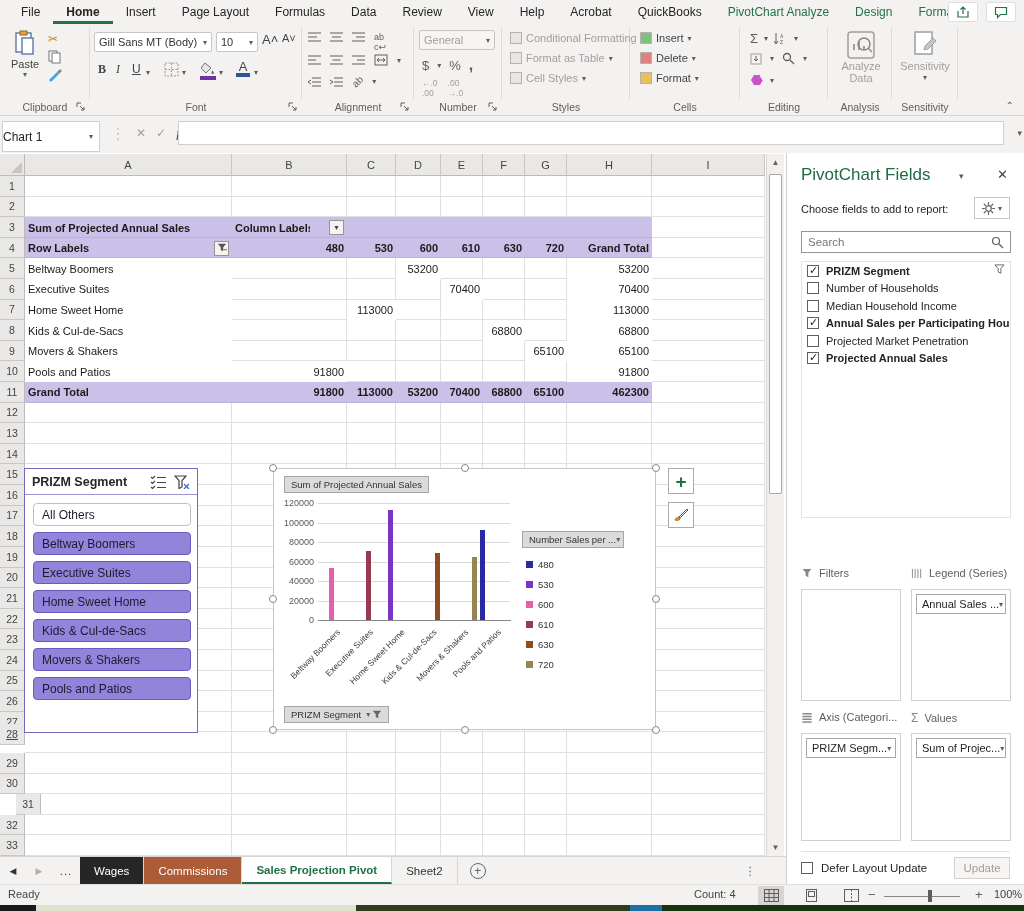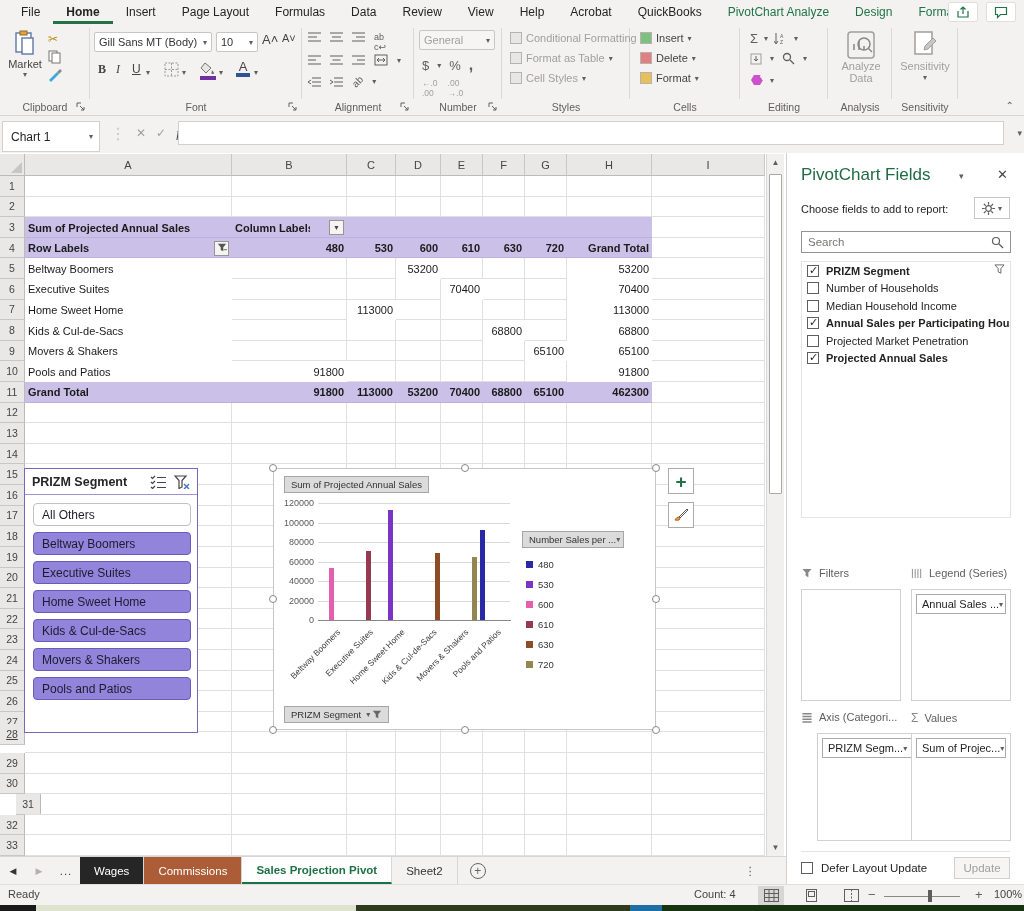--- a/index.html
+++ b/index.html
@@ -26,21 +26,21 @@
   .rselect .caret { margin-left:auto; font-size:8px; color:#605E5C; }
   .rselect.disabled { background:#F6F5F4; color:#A19F9D; }
   .icbars { display:inline-block; width:13px; height:10px; }
   .caret { font-size:8px; color:#605E5C; }
   .bigbtn { position:absolute; display:flex; flex-direction:column; align-items:center; font-size:11px; color:#A19F9D; text-align:center; line-height:12px; }
   .styles-row, .cells-row { position:absolute; display:flex; align-items:center; gap:4px; font-size:11px; white-space:nowrap; }
   .sq { display:inline-block; width:12px; height:12px; border:1px solid #B5B3B1; background:#E8E6E4; }
 
   
   #formula-row { position:absolute; left:0; top:116px; width:1024px; height:37px; background:#F3F2F1; }
-  #name-box { position:absolute; left:2px; top:5px; width:98px; height:31px; background:#fff; border:1px solid #D2D0CE; display:flex; align-items:center; font-size:12px; padding-left:8px; }
+  #name-box { position:absolute; left:2px; top:5px; width:98px; height:31px; background:#fff; border:1px solid #D2D0CE; display:flex; align-items:center; font-size:12px; }
   #name-box .caret { margin-left:auto; margin-right:6px; }
   .fx-cluster { position:absolute; left:104px; top:5px; height:24px; display:flex; align-items:center; gap:10px; padding:0 6px; }
   #formula-input { position:absolute; left:178px; top:5px; right:20px; height:24px; background:#fff; border:1px solid #D2D0CE; }
   #formula-expand { position:absolute; right:2px; top:12px; font-size:9px; color:#605E5C; }
 
   
   #sheet { position:absolute; left:0; top:153px; width:786px; height:703px; background:#fff; }
   #corner { position:absolute; left:0; top:1px; width:25px; height:22px; background:#E9E8E7; border-right:1px solid #BDBBB9; border-bottom:1px solid #BDBBB9; }
   #corner:after { content:""; position:absolute; right:2px; bottom:2px; border-left:11px solid transparent; border-bottom:11px solid #C8C6C4; }
   #col-headers { position:absolute; left:25px; top:1px; height:22px; display:flex; }
@@ -174,21 +174,21 @@
 
   <div id="ribbon">
 
     <div class="rgroup" style="left:0;width:90px;">
       <div style="position:absolute;left:8px;top:6px;width:34px;text-align:center;">
         <svg width="22" height="26" viewBox="0 0 22 26">
             <rect x="2" y="3" width="15" height="19" fill="#fff" stroke="#5E77A6" stroke-width="1.4"></rect>
             <rect x="6" y="1" width="7" height="4" fill="#E8A33D" stroke="#8A6A2A" stroke-width="1"></rect>
             <rect x="8" y="8" width="11" height="16" fill="#fff" stroke="#5E77A6" stroke-width="1.4"></rect>
           </svg>
-        <div style="font-size:11px;color:#444;">Market</div>
+        <div style="font-size:11px;color:#444;">Paste</div>
         <div class="caret">▾</div>
       </div>
       <div class="rsmall" style="left:48px;top:8px;color:#B8860B;">✂</div>
       <div style="position:absolute;left:48px;top:26px;">
         <svg width="14" height="14" viewBox="0 0 14 14">
             <rect x="1" y="1" width="8" height="10" fill="#fff" stroke="#767472"></rect>
             <rect x="4" y="3" width="8" height="10" fill="#fff" stroke="#767472"></rect>
           </svg>
       </div>
       <div style="position:absolute;left:47px;top:44px;">
@@ -845,21 +845,21 @@
             <span>Annual Sales ...</span>
             <span class="caret">▾</span>
           </div>
         </div>
         <div class="area-hdr" style="left: 0px; top: 144px;">
           <svg width="12" height="11" viewBox="0 0 12 12">
             <path d="M1 2h10M1 5h10M1 8h10M1 11h10" stroke="#8A8886" stroke-width="1.6"></path>
           </svg>
           <span>Axis (Categori...</span>
         </div>
-        <div class="area-box" style="left: 0px; top: 166px; height: 108px; margin-left: 16px;">
+        <div class="area-box" style="left: 0px; top: 166px; height: 108px;">
           <div class="pill">
             <span>PRIZM Segm...</span>
             <span class="caret">▾</span>
           </div>
         </div>
         <div class="area-hdr" style="left: 110px; top: 144px;">
           <span style="font-size:12px;color:#8A8886;">Σ</span>
           <span>Values</span>
         </div>
         <div class="area-box" style="left: 110px; top: 166px; height: 108px;">

